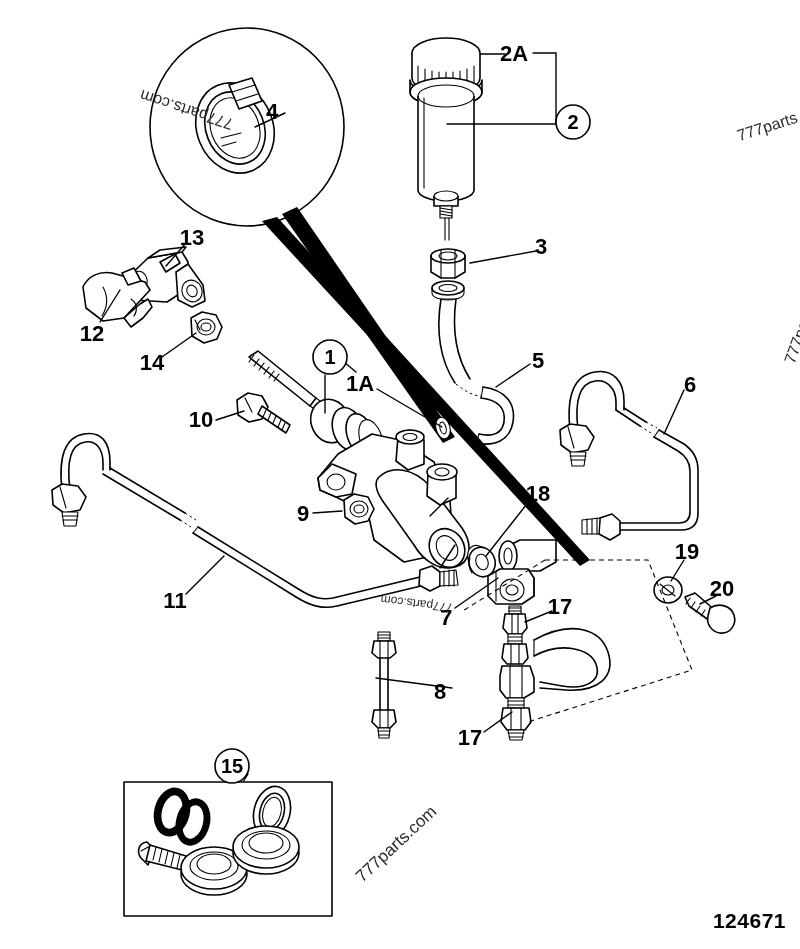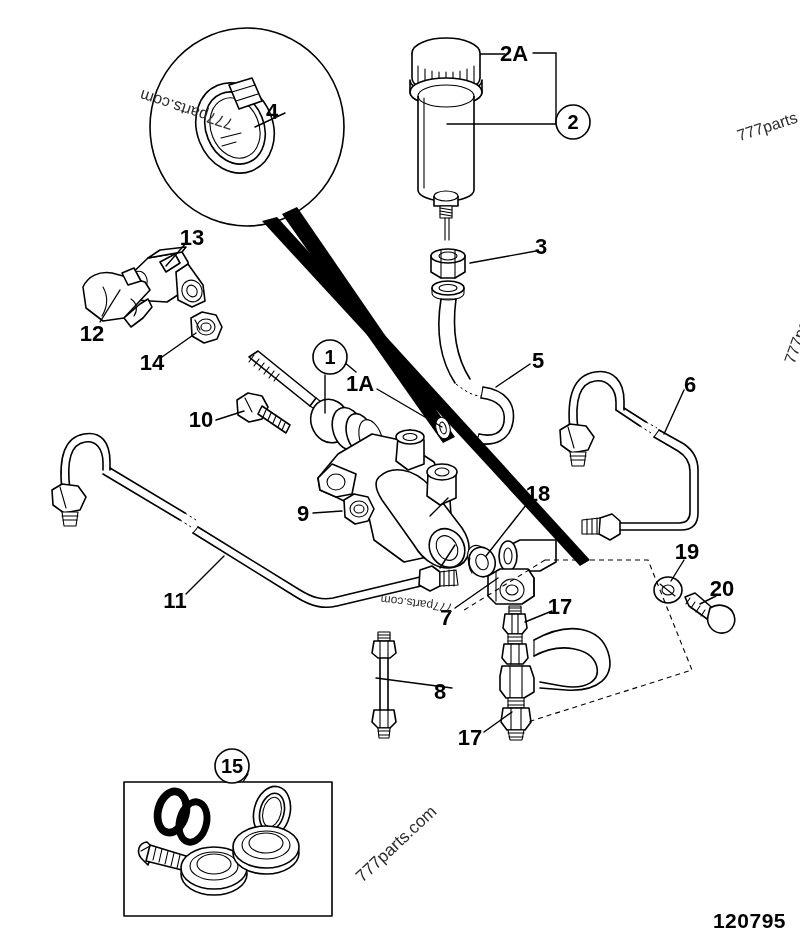--- a/index.html
+++ b/index.html
@@ -548,15 +548,15 @@
         <text x="722" y="588" text-anchor="middle" dominant-baseline="central" class="num" font-size="22">20</text>
       </g>
   </svg>
 
   <div class="wm wm-circle">777parts.com</div>
   <div class="wm wm-mid">777parts.com</div>
   <div class="wm wm-r1">777parts</div>
   <div class="wm wm-r2">777parts.com</div>
   <div class="wm wm-br">777parts.com</div>
 
-  <div class="partno">120795</div>
+  <div class="partno">124671</div>
 
 </div>
 
 </body></html>

